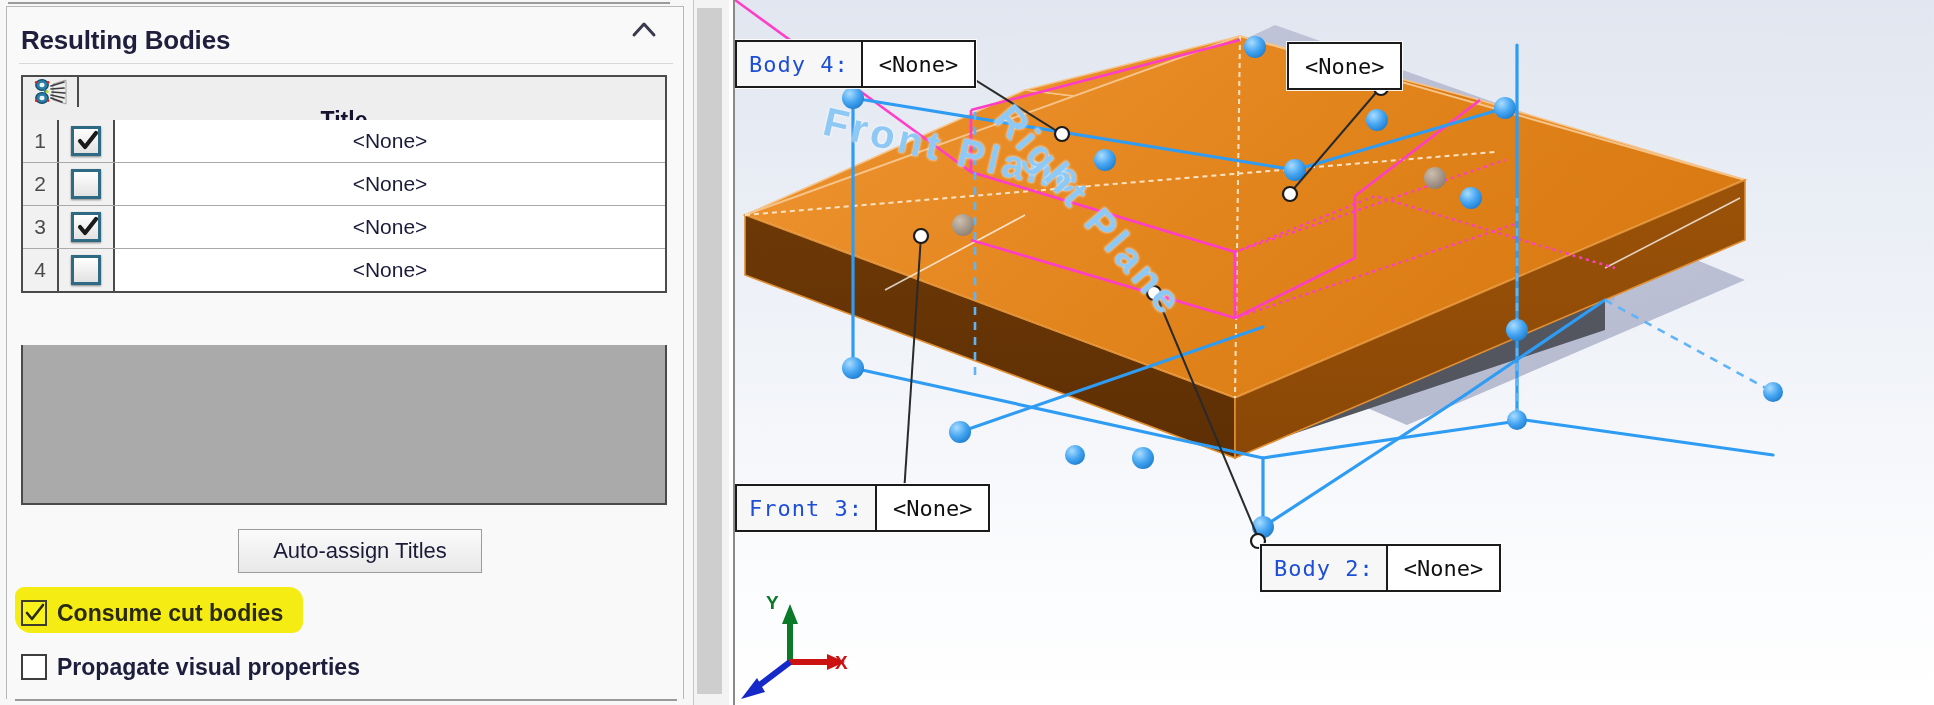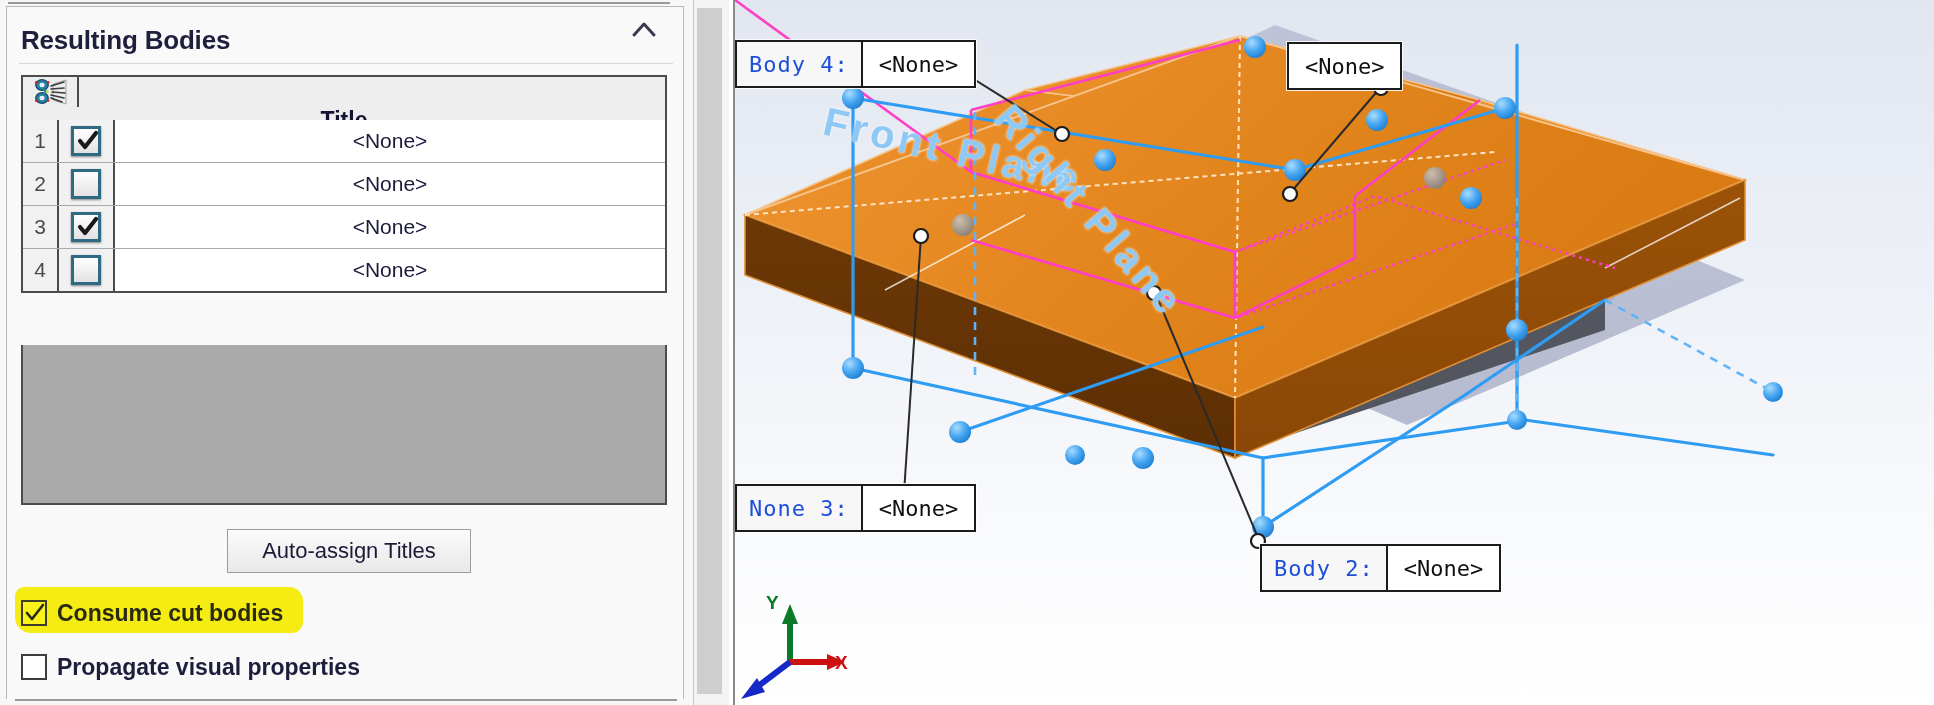--- a/index.html
+++ b/index.html
@@ -117,21 +117,21 @@
   .bt-empty {
     position: absolute; left: 14px; top: 338px;
     width: 646px; height: 160px;
     background: #aaaaaa;
     border: 2px solid #4b4b4b;
     border-top: none;
   }
 
   
   .auto-btn {
-    position: absolute; left: 220px; top: 522px;
+    position: absolute; left: 231px; top: 522px;
     width: 244px; height: 44px;
     background: linear-gradient(#fbfbfb, #e8e8e8);
     border: 1px solid #9c9c9c;
     font-family: "Liberation Sans", sans-serif;
     font-size: 22px;
     color: #1b1b38;
     cursor: pointer;
     display: flex; align-items: center; justify-content: center;
   }
 
@@ -546,21 +546,21 @@
     <div class="callout co-b4">
       <span class="c-key">Body 4:</span>
       <span class="c-val">&lt;None&gt;</span>
     </div>
 
     <div class="callout co-b1">
       <span class="c-val">&lt;None&gt;</span>
     </div>
 
     <div class="callout co-b3">
-      <span class="c-key">None 3:</span>
+      <span class="c-key">Front 3:</span>
       <span class="c-val">&lt;None&gt;</span>
     </div>
 
     <div class="callout co-b2">
       <span class="c-key">Body 2:</span>
       <span class="c-val">&lt;None&gt;</span>
     </div>
 
   </div>
 </div>

